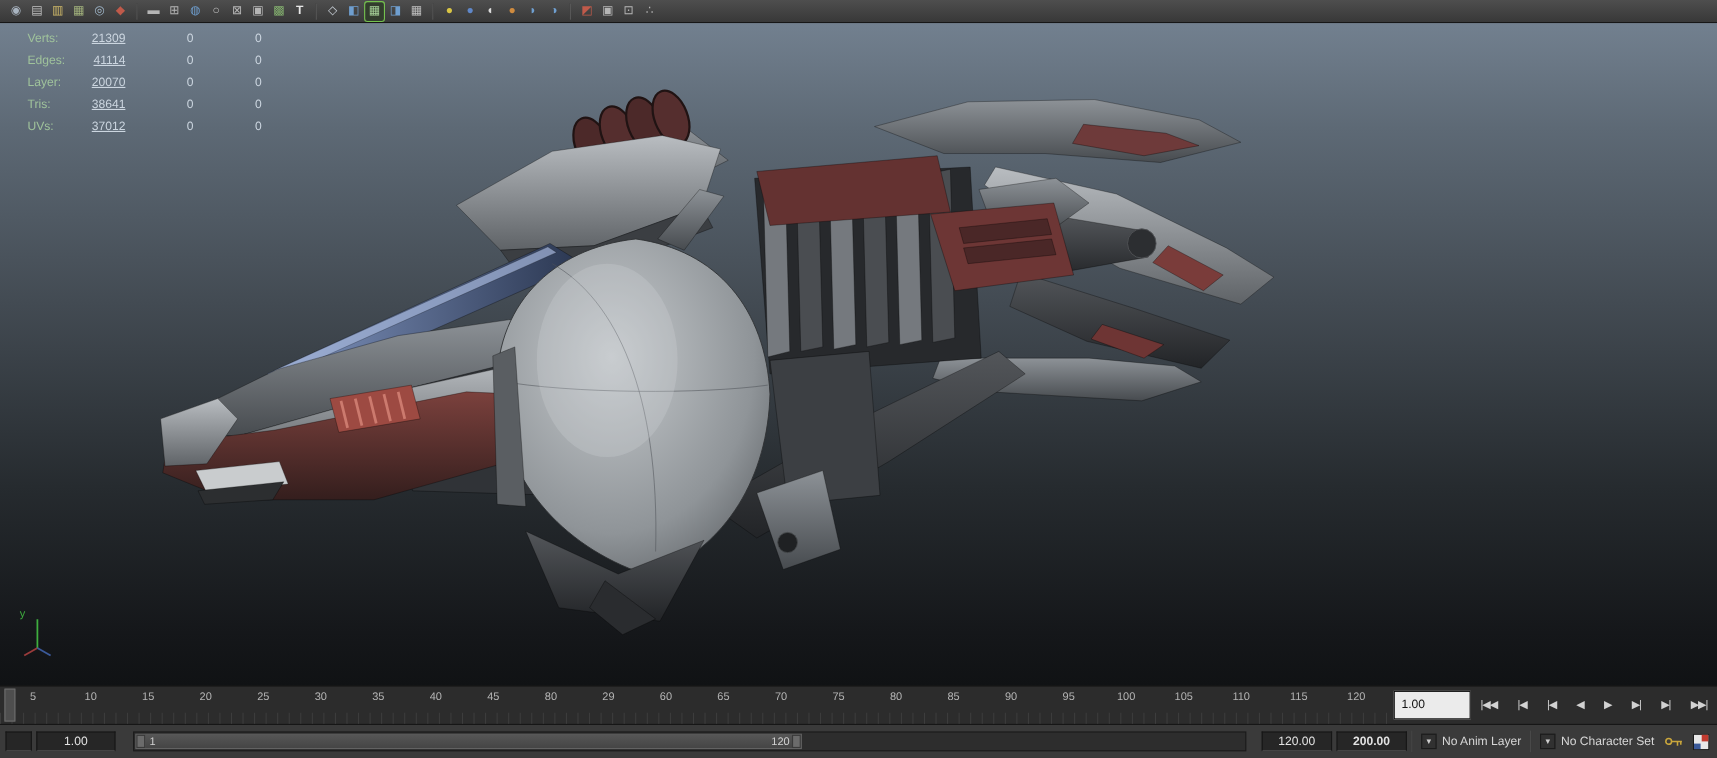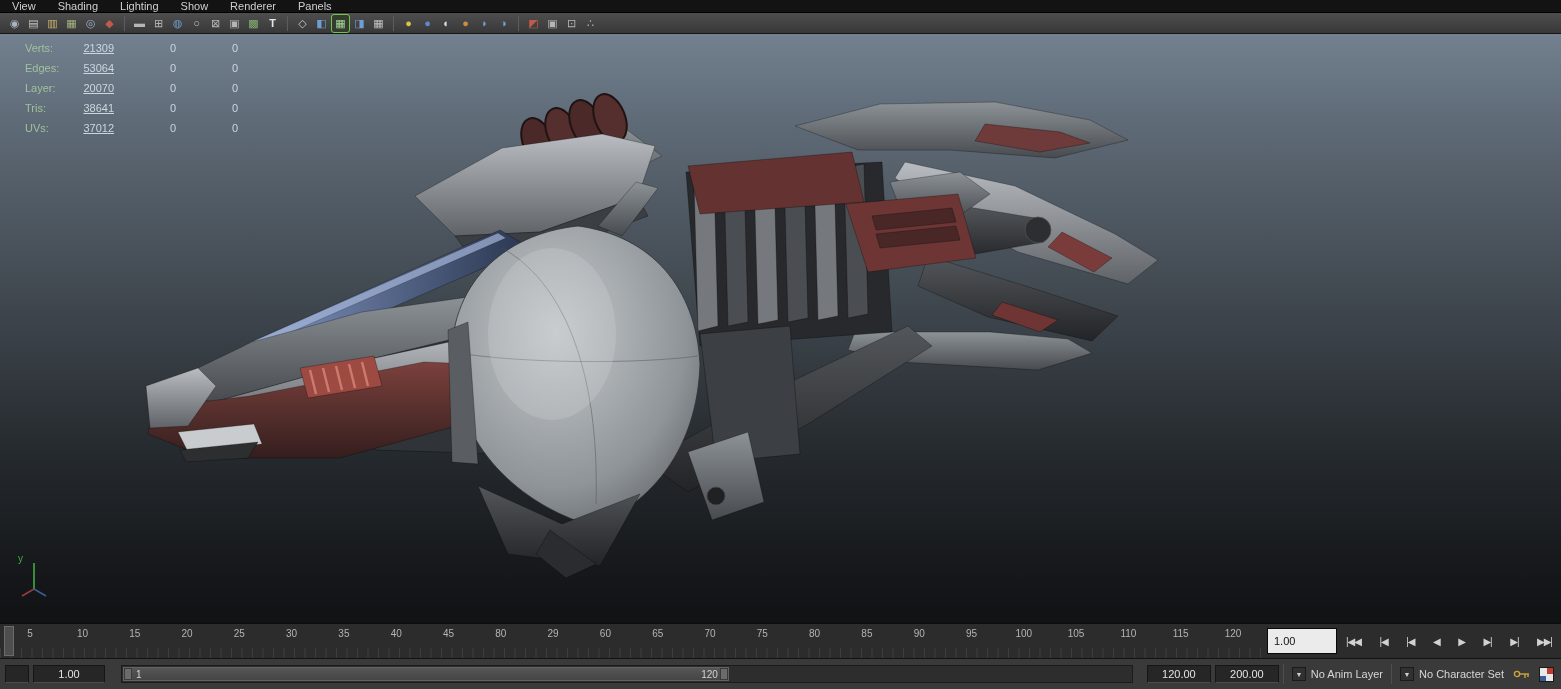--- a/index.html
+++ b/index.html
@@ -57,21 +57,21 @@
         padding: 2px 1px; cursor: default; font-family: inherit; white-space: nowrap; }
 
   
   #rangerow { height: 31px; flex: 0 0 auto; background: #3a3a3a; border-top: 1px solid #131313;
               display: flex; align-items: center; gap: 4px; padding: 0 5px; font-size: 11px; }
   .dfield { background: #262626; border: 1px solid #161616; border-bottom-color: #4d4d4d;
             color: #e3e3e3; font-size: 11px; height: 18px; text-align: center; font-family: inherit; }
   #f-pre   { width: 24px; }
   #f-start { width: 72px; }
   #f-end   { width: 64px; }
-  #f-aend  { width: 64px; }
+  #f-aend  { width: 64px; font-weight: bold; }
   #slider { flex: 1 1 auto; height: 18px; background: #2d2d2d; border: 1px solid #1b1b1b;
             position: relative; margin: 0 10px 0 12px; }
   #range-bar { position: absolute; left: 1px; top: 1px; bottom: 1px; width: 60%;
                background: linear-gradient(#565656, #454545); border: 1px solid #626262;
                display: flex; align-items: center; }
   #range-bar::before, #range-bar::after { content: ""; position: absolute; top: 0; bottom: 0; width: 6px;
                background: #6b6b6b; border: 1px solid #3a3a3a; }
   #range-bar::before { left: 0; } #range-bar::after { right: 0; }
   #range-start-label { margin-left: 12px; font-size: 10px; color: #d2d2d2; position: relative; z-index: 1; }
   #range-end-label { position: absolute; right: 10px; font-size: 10px; color: #d2d2d2; z-index: 1; }
@@ -79,29 +79,20 @@
   .dd-arrow { font-size: 7px; color: #cfcfcf; background: #313131; border: 1px solid #1b1b1b;
               width: 14px; height: 14px; display: inline-flex; align-items: center; justify-content: center; }
   .vsep { width: 1px; height: 20px; background: #262626; border-right: 1px solid #4e4e4e; }
   .corner-icon { display: inline-flex; align-items: center; justify-content: center; width: 20px; height: 20px; cursor: default; }
 </style>
 </head>
 <body>
 
 <div id="app">
 
-  <div id="menubar">
-
-  <span class="menu-item">View</span>
-      <span class="menu-item">Shading</span>
-      <span class="menu-item">Lighting</span>
-      <span class="menu-item">Show</span>
-      <span class="menu-item">Renderer</span>
-      <span class="menu-item">Panels</span>
-    </div>
 
   <div id="toolbar">
 
   <span class="tbtn" style="color:#a9b4c0">◉</span>
       <span class="tbtn" style="color:#c2c2c2">▤</span>
       <span class="tbtn" style="color:#cdb768">▥</span>
       <span class="tbtn" style="color:#a3b37d">▦</span>
       <span class="tbtn" style="color:#9fb6c9">◎</span>
       <span class="tbtn" style="color:#c05a4a">◆</span>
       <span class="tsep" style=""></span>
@@ -240,21 +231,21 @@
 
         <div class="hud-row">
           <span class="hud-label">Verts:</span>
           <span class="hud-val">21309</span>
           <span class="hud-val2">0</span>
           <span class="hud-val2">0</span>
         </div>
 
         <div class="hud-row">
           <span class="hud-label">Edges:</span>
-          <span class="hud-val">53064</span>
+          <span class="hud-val">41114</span>
           <span class="hud-val2">0</span>
           <span class="hud-val2">0</span>
         </div>
 
         <div class="hud-row">
           <span class="hud-label">Layer:</span>
           <span class="hud-val">20070</span>
           <span class="hud-val2">0</span>
           <span class="hud-val2">0</span>
         </div>

